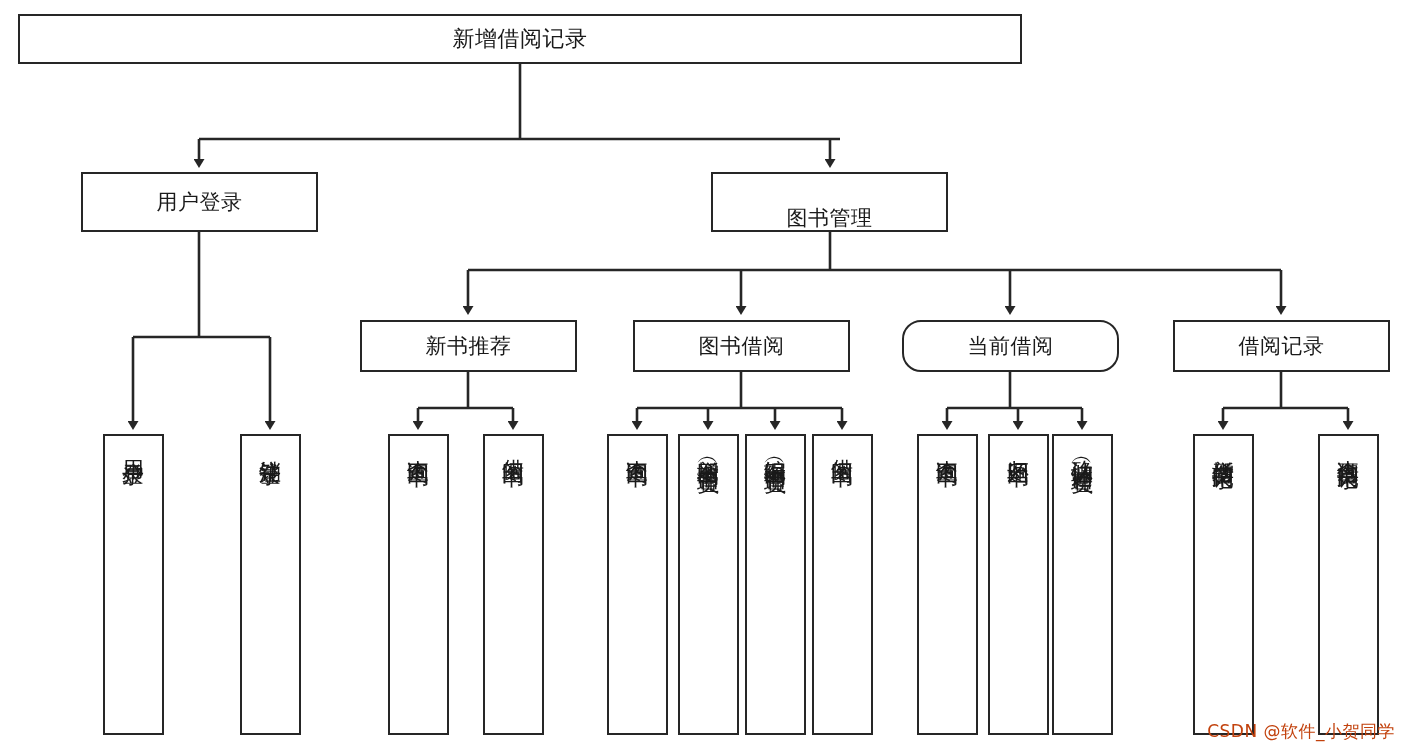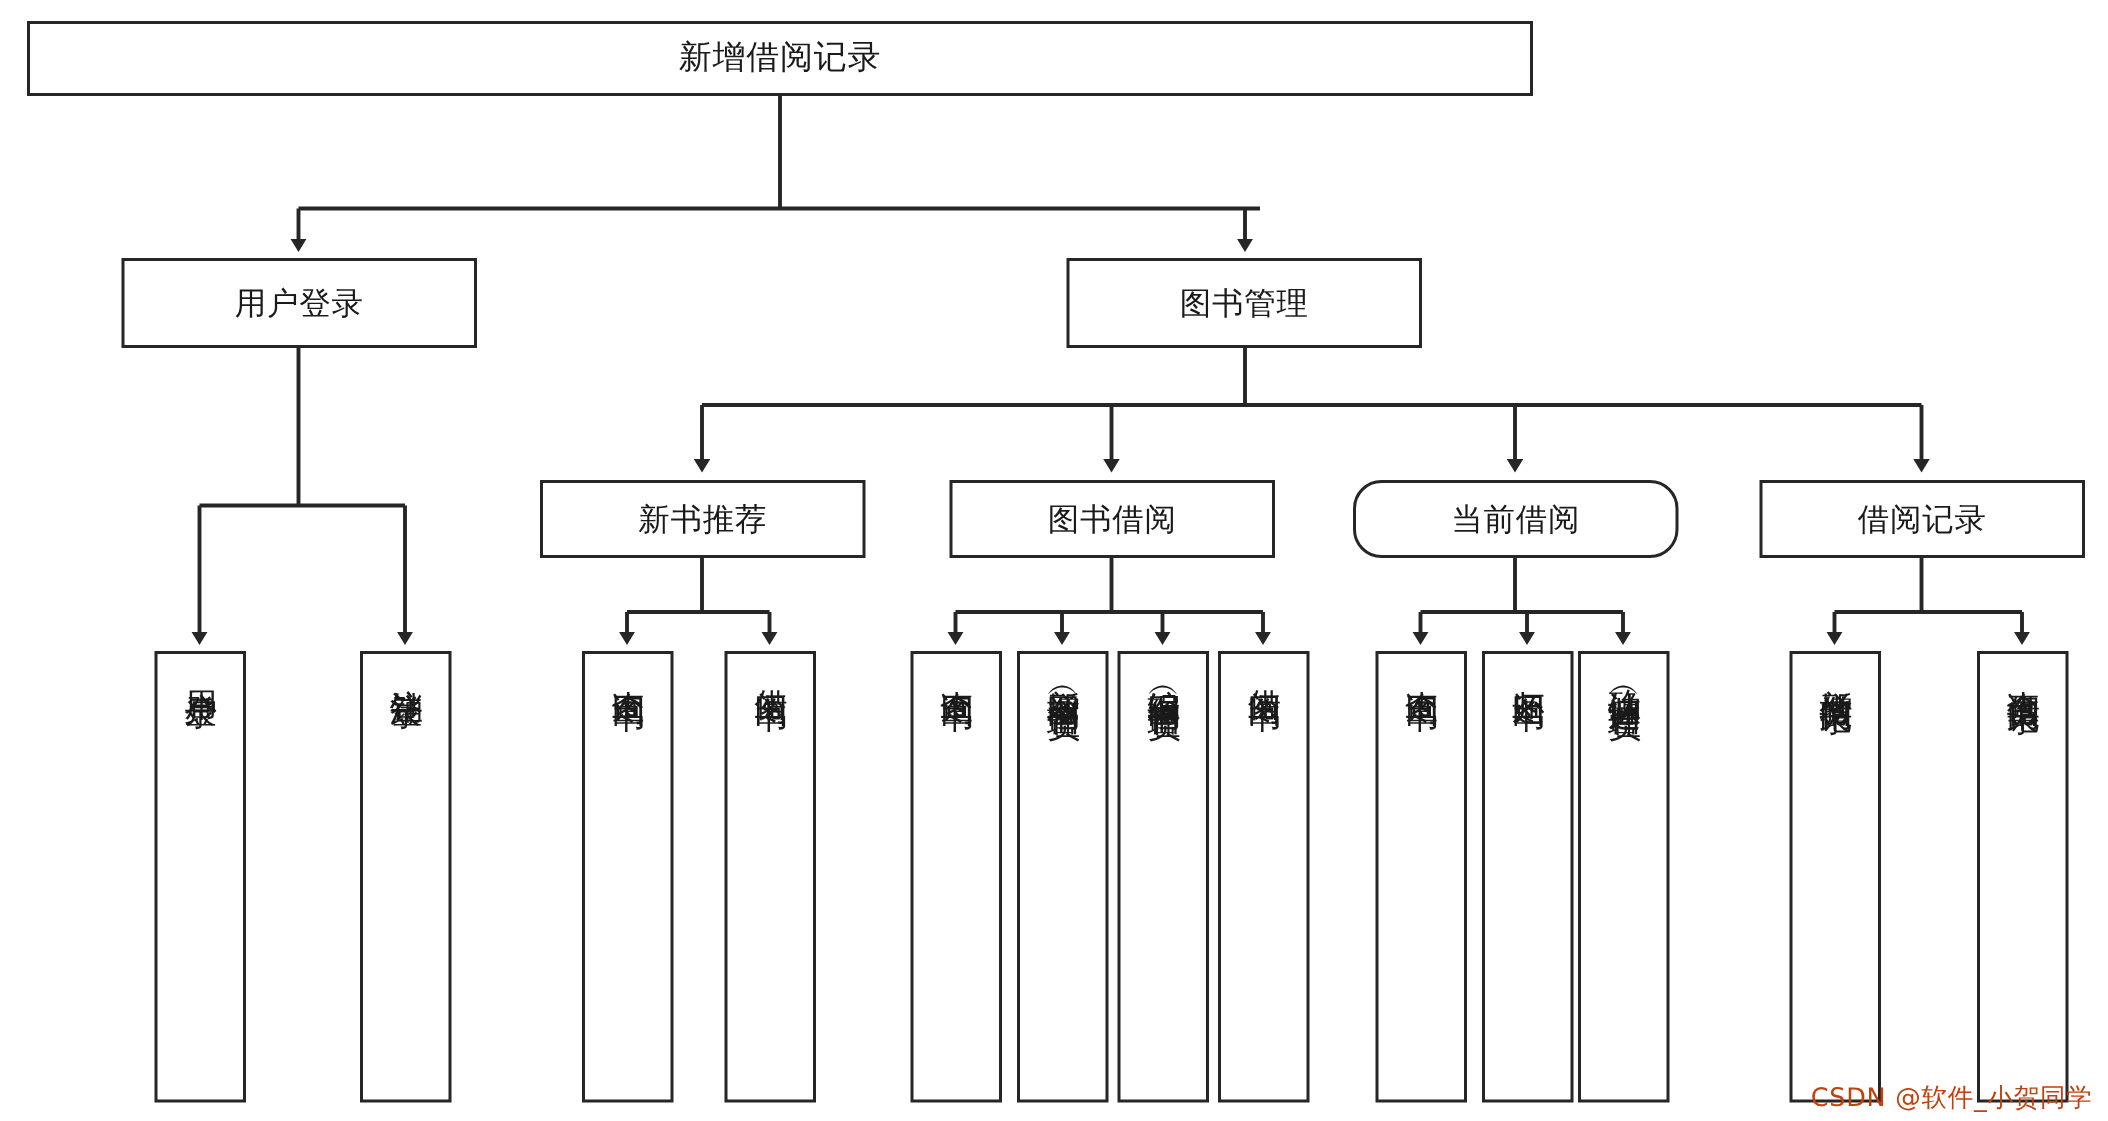--- a/index.html
+++ b/index.html
@@ -127,21 +127,21 @@
     </g>
   </svg>
 
   <div class="node horiz root" style="left:18px; top:14px; width:1004px; height:50px;">
     <span class="label">新增借阅记录</span>
   </div>
 
   <div class="node horiz" style="left:81px; top:172px; width:237px; height:60px;">
     <span class="label">用户登录</span>
   </div>
-  <div class="node horiz" style="left:711px; top:172px; width:237px; height:60px;">
+  <div class="node horiz" style="left:711px; top:172px; width:237px; height:60px;align-items:flex-end;">
     <span class="label">图书管理</span>
   </div>
 
   <div class="node horiz" style="left:360px; top:320px; width:217px; height:52px;text-align:center;">
     <span class="label">新书推荐</span>
   </div>
   <div class="node horiz" style="left:633px; top:320px; width:217px; height:52px;">
     <span class="label">图书借阅</span>
   </div>
   <div class="node horiz" style="left:902px; top:320px; width:217px; height:52px;border-radius:19px;">

